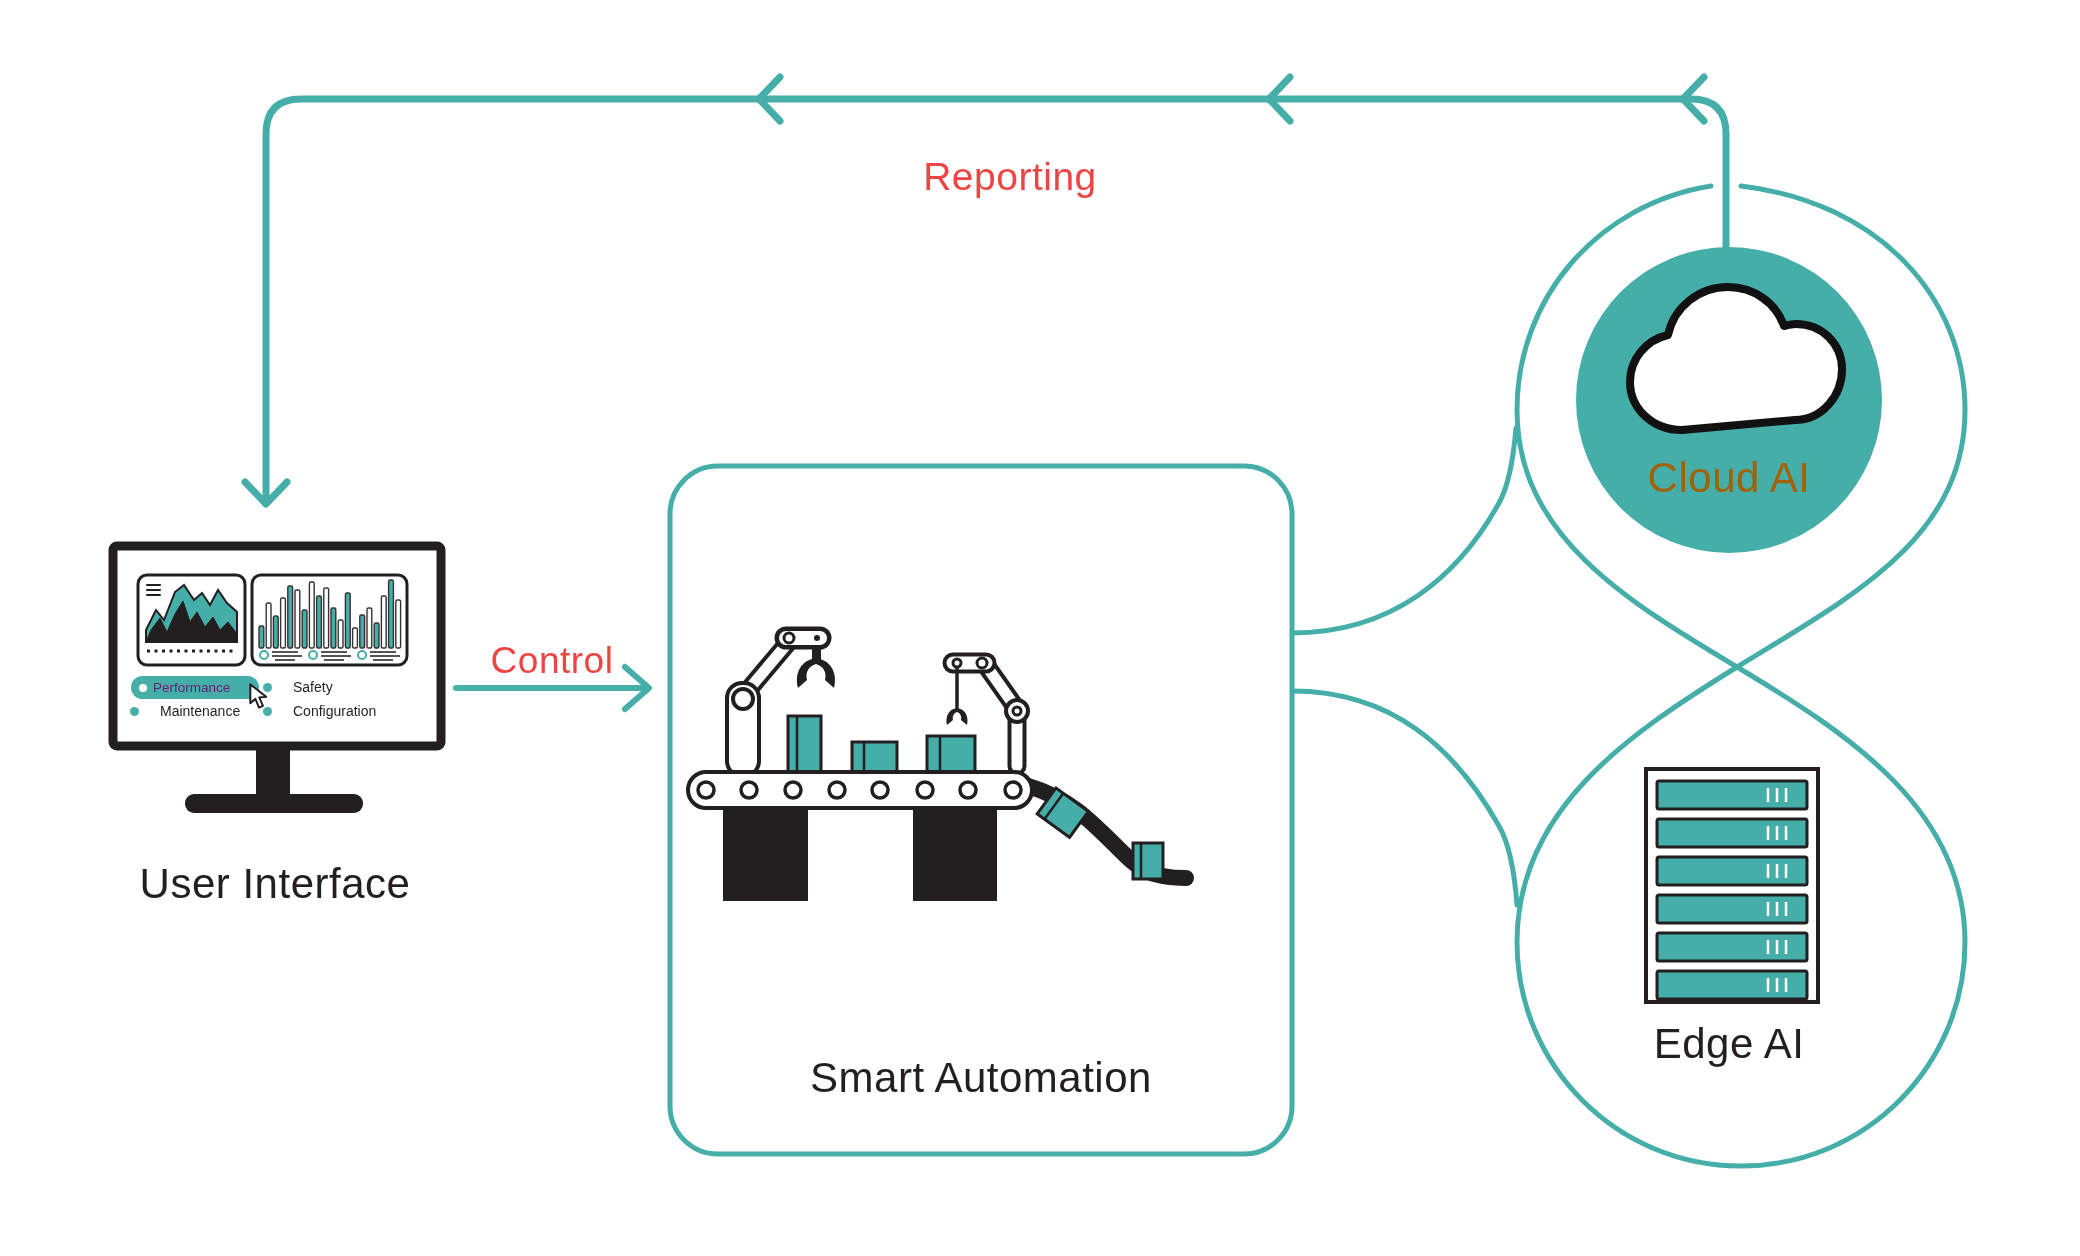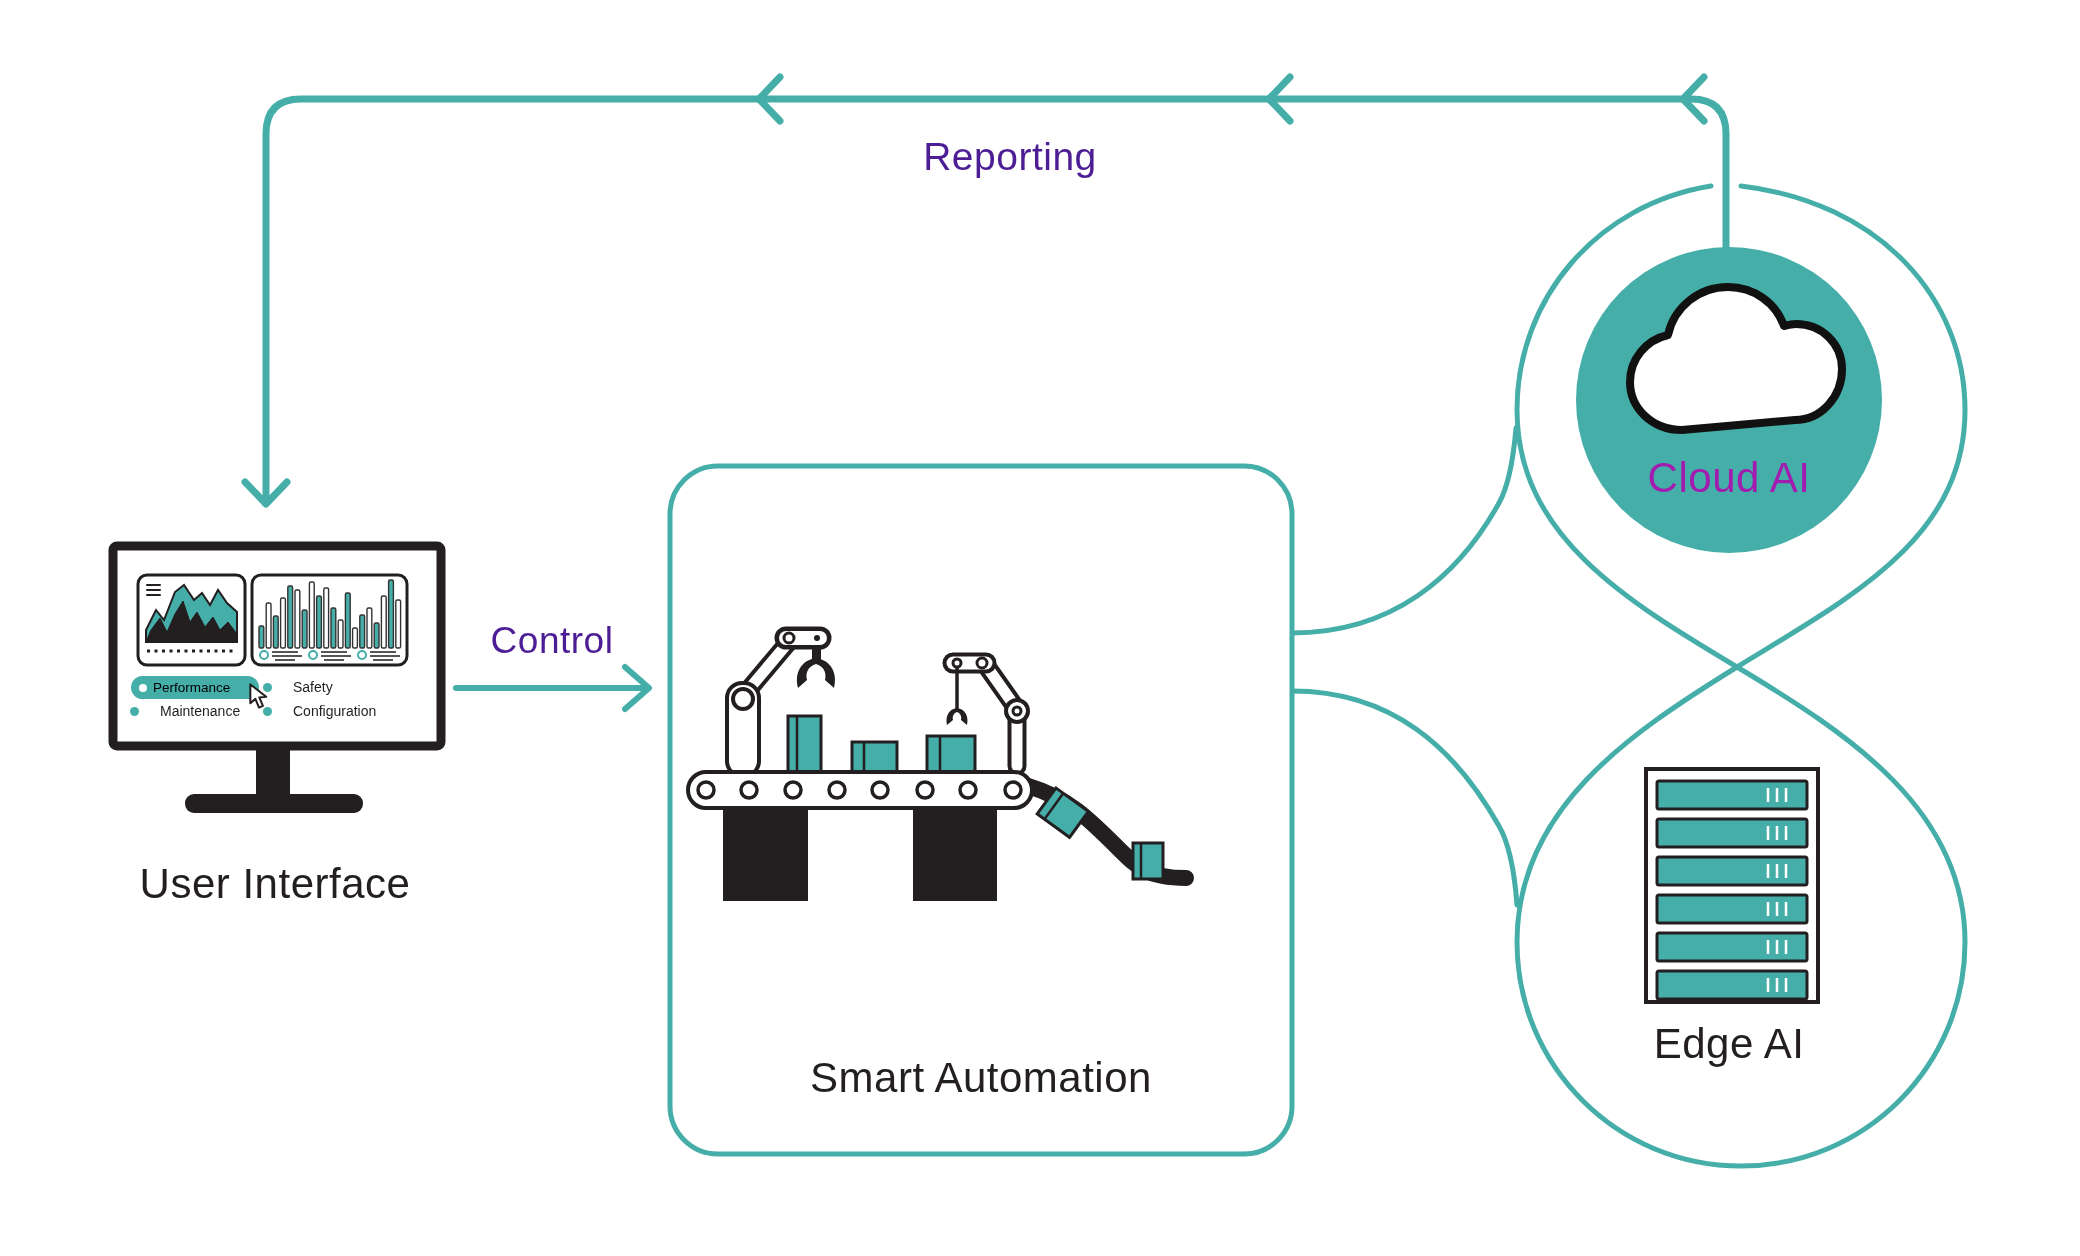--- a/index.html
+++ b/index.html
@@ -1,28 +1,28 @@
 <!DOCTYPE html>
 <html><head>
 <meta charset="utf-8">
 <style>
   html,body{margin:0;padding:0;background:#ffffff;}
   #stage{position:relative;width:2080px;height:1256px;background:#ffffff;overflow:hidden;
          font-family:"Liberation Sans", sans-serif;}
   #artwork{position:absolute;left:0;top:0;}
   .lbl{position:absolute;transform:translate(-50%,-50%);white-space:nowrap;letter-spacing:0.5px;}
-  .lbl-teal{color:#4c1d95;font-size:39px;}
+  .lbl-teal{color:#ef4444;font-size:39px;margin-top:20px;}
   .lbl-ink{color:#231F20;font-size:42px;}
-  .lbl-white{color:#a21caf;font-size:42px;}
+  .lbl-white{color:#a16207;font-size:42px;}
   .menu-item{position:absolute;display:flex;align-items:center;gap:21px;font-size:14px;color:#231F20;}
   .menu-dot{width:9px;height:9px;border-radius:50%;background:#45AEA9;flex:0 0 auto;}
   .pill{position:absolute;left:131px;top:676px;width:128px;height:23px;background:#45AEA9;
         border-radius:13px;display:flex;align-items:center;gap:6px;padding-left:8px;box-sizing:border-box;}
   .pill .menu-dot{background:#ffffff;width:8px;height:8px;}
-  .pill span{color:#000000;font-size:13.5px;}
+  .pill span{color:#701a75;font-size:13.5px;}
   .cursor{position:absolute;left:247px;top:683px;}
 </style>
 </head>
 <body>
 
 <div id="stage">
 
 <svg id="artwork" width="2080" height="1256" viewBox="0 0 2080 1256">
 
   <g stroke="#45AEA9" fill="none" stroke-linecap="round" stroke-linejoin="round">

